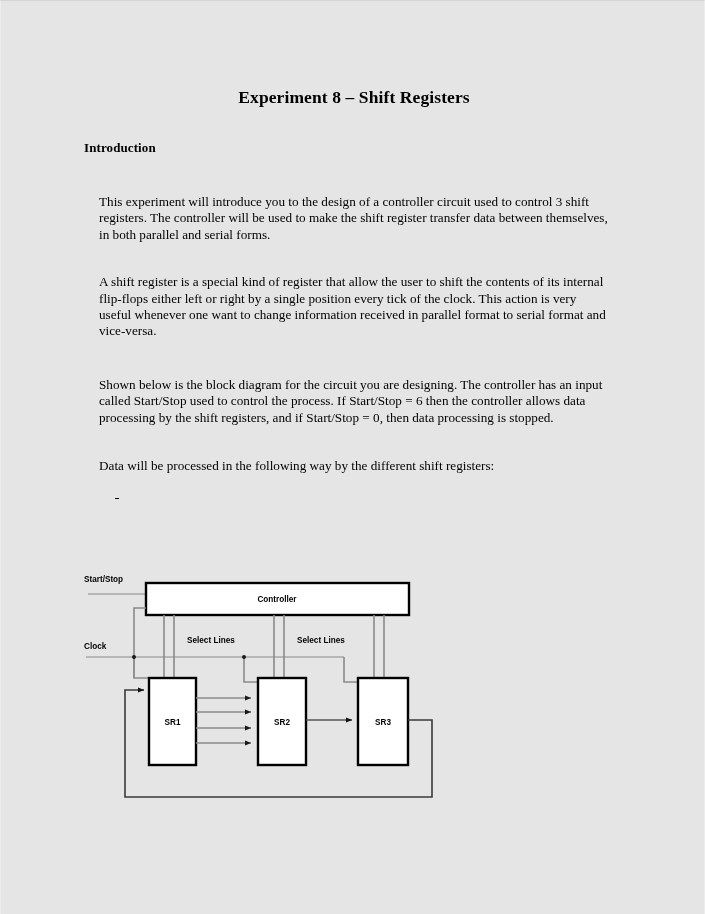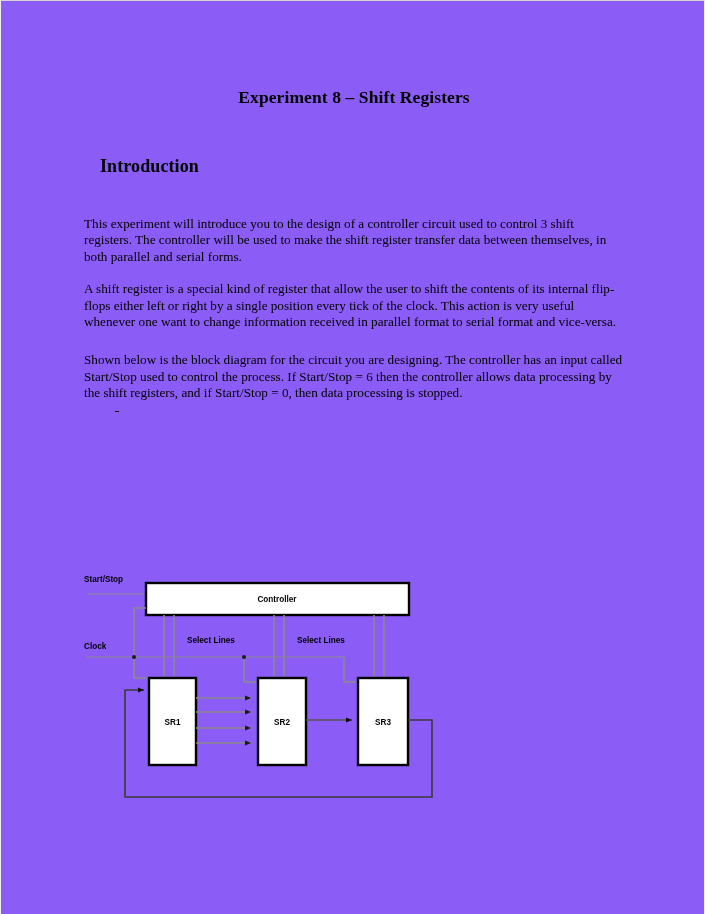--- a/index.html
+++ b/index.html
@@ -8,21 +8,21 @@
     background: #ffffff;
   }
   body {
     font-family: "Liberation Serif", "DejaVu Serif", serif;
     color: #000000;
   }
   .page {
     position: relative;
     width: 705px;
     height: 914px;
-    background: #8b5cf6;
+    background: #e5e5e5;
     border-top: 1px solid #d4d4d4;
     border-left: 1px solid #ededed;
     border-right: 1px solid #ededed;
     box-sizing: border-box;
     overflow: hidden;
   }
   .content {
     position: absolute;
     left: 83px;
     top: 0;
@@ -30,31 +30,31 @@
   }
   .doc-title {
     font-size: 17.5px;
     font-weight: bold;
     text-align: center;
     margin: 0;
     padding-top: 86px;
     letter-spacing: 0.1px;
   }
   .section-heading {
-    font-size: 18px;
+    font-size: 13px;
     font-weight: bold;
-    margin: 16px;
+    margin: 0;
     letter-spacing: 0.1px;
   }
   .h-intro { padding-top: 32px; }
   .h-proc  { padding-top: 31px; }
   p.body-text {
     font-size: 13.2px;
     line-height: 16.4px;
-    margin: 0;
+    margin: 15px;
     text-align: left;
   }
   .p1 { padding-top: 23px; }
   .p2 { padding-top: 16px; }
   .p3 { padding-top: 22px; }
   .p4 { padding-top: 17px; }
   ul.dash-list {
     list-style: none;
     margin: 0;
     padding: 0 0 0 31px;
@@ -98,20 +98,21 @@
 
     <h2 class="section-heading h-intro">Introduction</h2>
 
     <p class="body-text p1">This experiment will introduce you to the design of a controller circuit used to control 3 shift registers. The controller will be used to make the shift register transfer data between themselves, in both parallel and serial forms.</p>
 
     <p class="body-text p2">A shift register is a special kind of register that allow the user to shift the contents of its internal flip-flops either left or right by a single position every tick of the clock. This action is very useful whenever one want to change information received in parallel format to serial format and vice-versa.</p>
 
 
     <p class="body-text p3">Shown below is the block diagram for the circuit you are designing. The controller has an input called Start/Stop used to control the process. If Start/Stop = 6 then the controller allows data processing by the shift registers, and if Start/Stop = 0, then data processing is stopped.</p>
 
+    <p class="body-text p4">Data will be processed in the following way by the different shift registers:</p>
 
     <ul class="dash-list">
       <li>
         <span class="dash">-</span>
       </li>
       <li>
         <span class="dash">-</span>
       </li>
       <li>
         <span class="dash">-</span>

